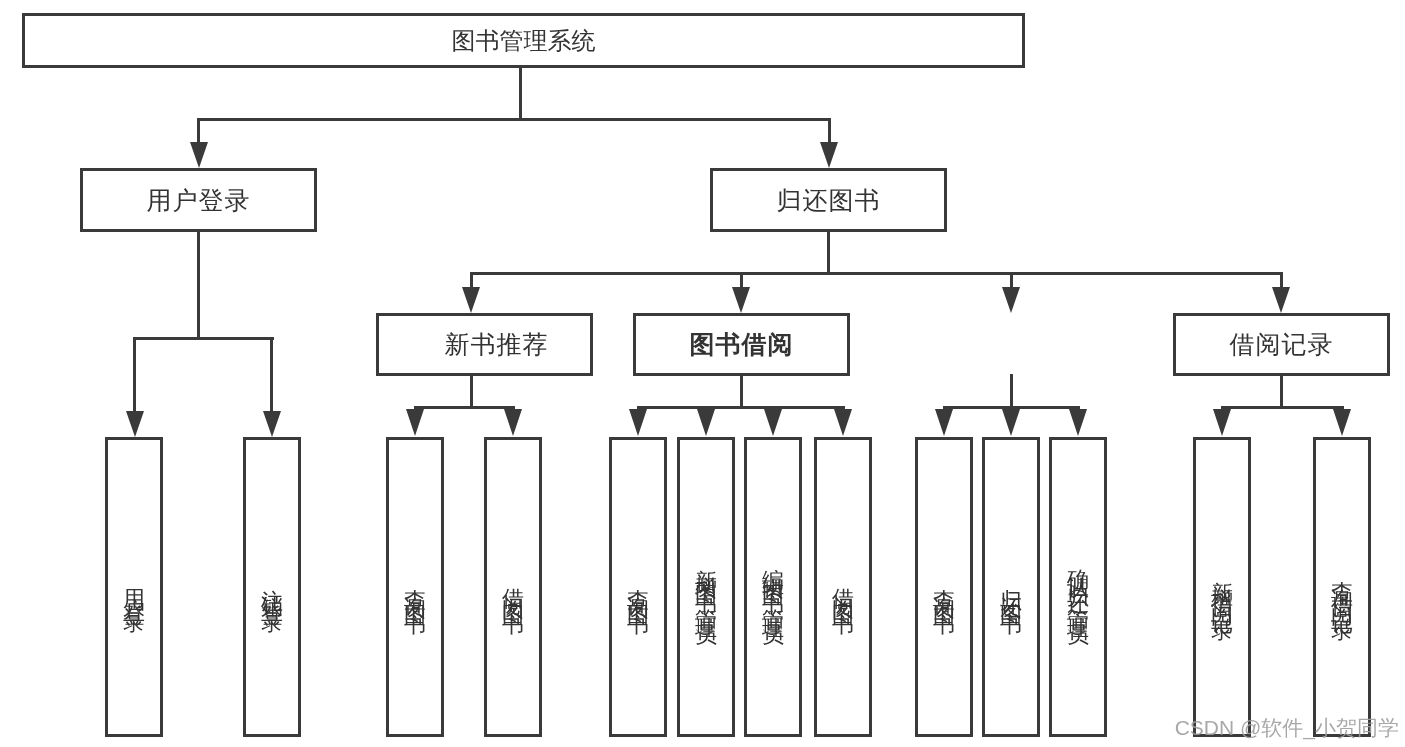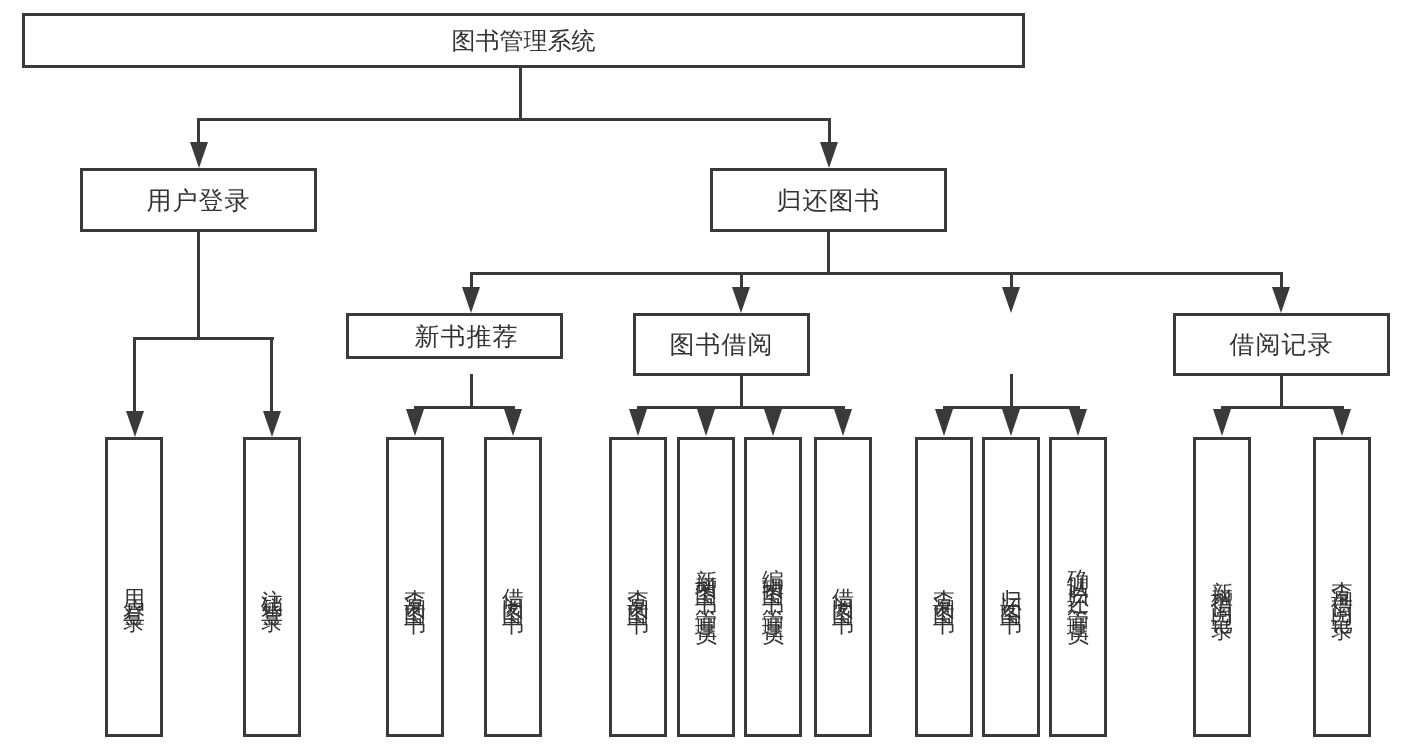--- a/index.html
+++ b/index.html
@@ -100,24 +100,24 @@
   <div class="line" style="left:470px; top:272px; width:813px; height:3px;"></div>
   <div class="line" style="left:470px; top:272px; width:3px; height:18px;"></div>
   <div class="line" style="left:740px; top:272px; width:3px; height:18px;"></div>
   <div class="line" style="left:1010px; top:272px; width:3px; height:18px;"></div>
   <div class="line" style="left:1280px; top:272px; width:3px; height:18px;"></div>
   <div class="arrow-down" style="left:462px; top:287px;"></div>
   <div class="arrow-down" style="left:732px; top:287px;"></div>
   <div class="arrow-down" style="left:1002px; top:287px;"></div>
   <div class="arrow-down" style="left:1272px; top:287px;"></div>
 
-  <div class="node h-label" style="left:346px; top:313px; width:217px; height:46px;padding-left:24px;">
+  <div class="node h-label" style="left:376px; top:313px; width:217px; height:63px;padding-left:24px;">
     <span>新书推荐</span>
   </div>
-  <div class="node h-label" style="left:633px; top:313px; width:177px; height:63px;">
+  <div class="node h-label" style="left:633px; top:313px; width:217px; height:63px;font-weight:bold;">
     <span>图书借阅</span>
   </div>
   <div class="node h-label" style="left:1173px; top:313px; width:217px; height:63px;">
     <span>借阅记录</span>
   </div>
 
   <div class="line" style="left:470px; top:374px; width:3px; height:35px;"></div>
   <div class="line" style="left:414px; top:406px; width:101px; height:3px;"></div>
   <div class="arrow-down" style="left:406px; top:409px; border-top-width:27px;"></div>
   <div class="arrow-down" style="left:504px; top:409px; border-top-width:27px;"></div>
@@ -177,14 +177,15 @@
     <span class="vtext">确认归还（管理员）</span>
   </div>
 
   <div class="node leaf" style="left:1193px;">
     <span class="vtext">新增借阅记录</span>
   </div>
   <div class="node leaf" style="left:1313px;">
     <span class="vtext">查询借阅记录</span>
   </div>
 
+  <div class="watermark">CSDN @软件_小贺同学</div>
 
 </div>
 
 </body></html>

